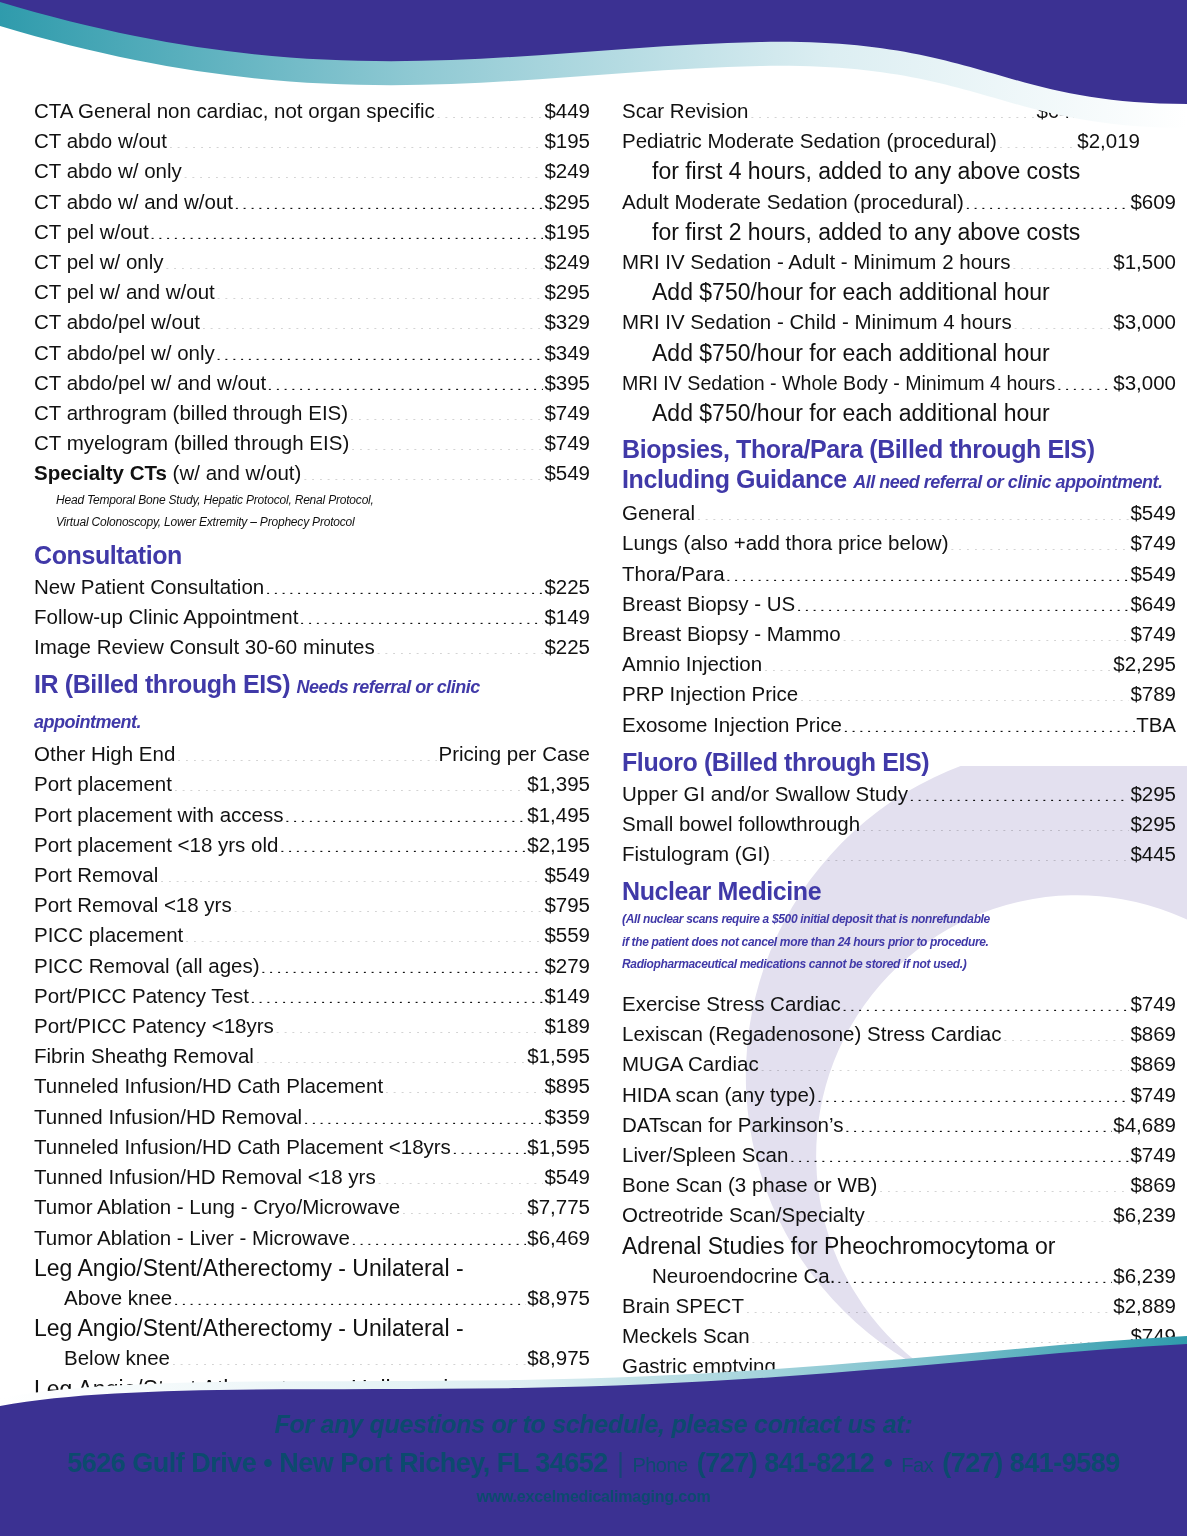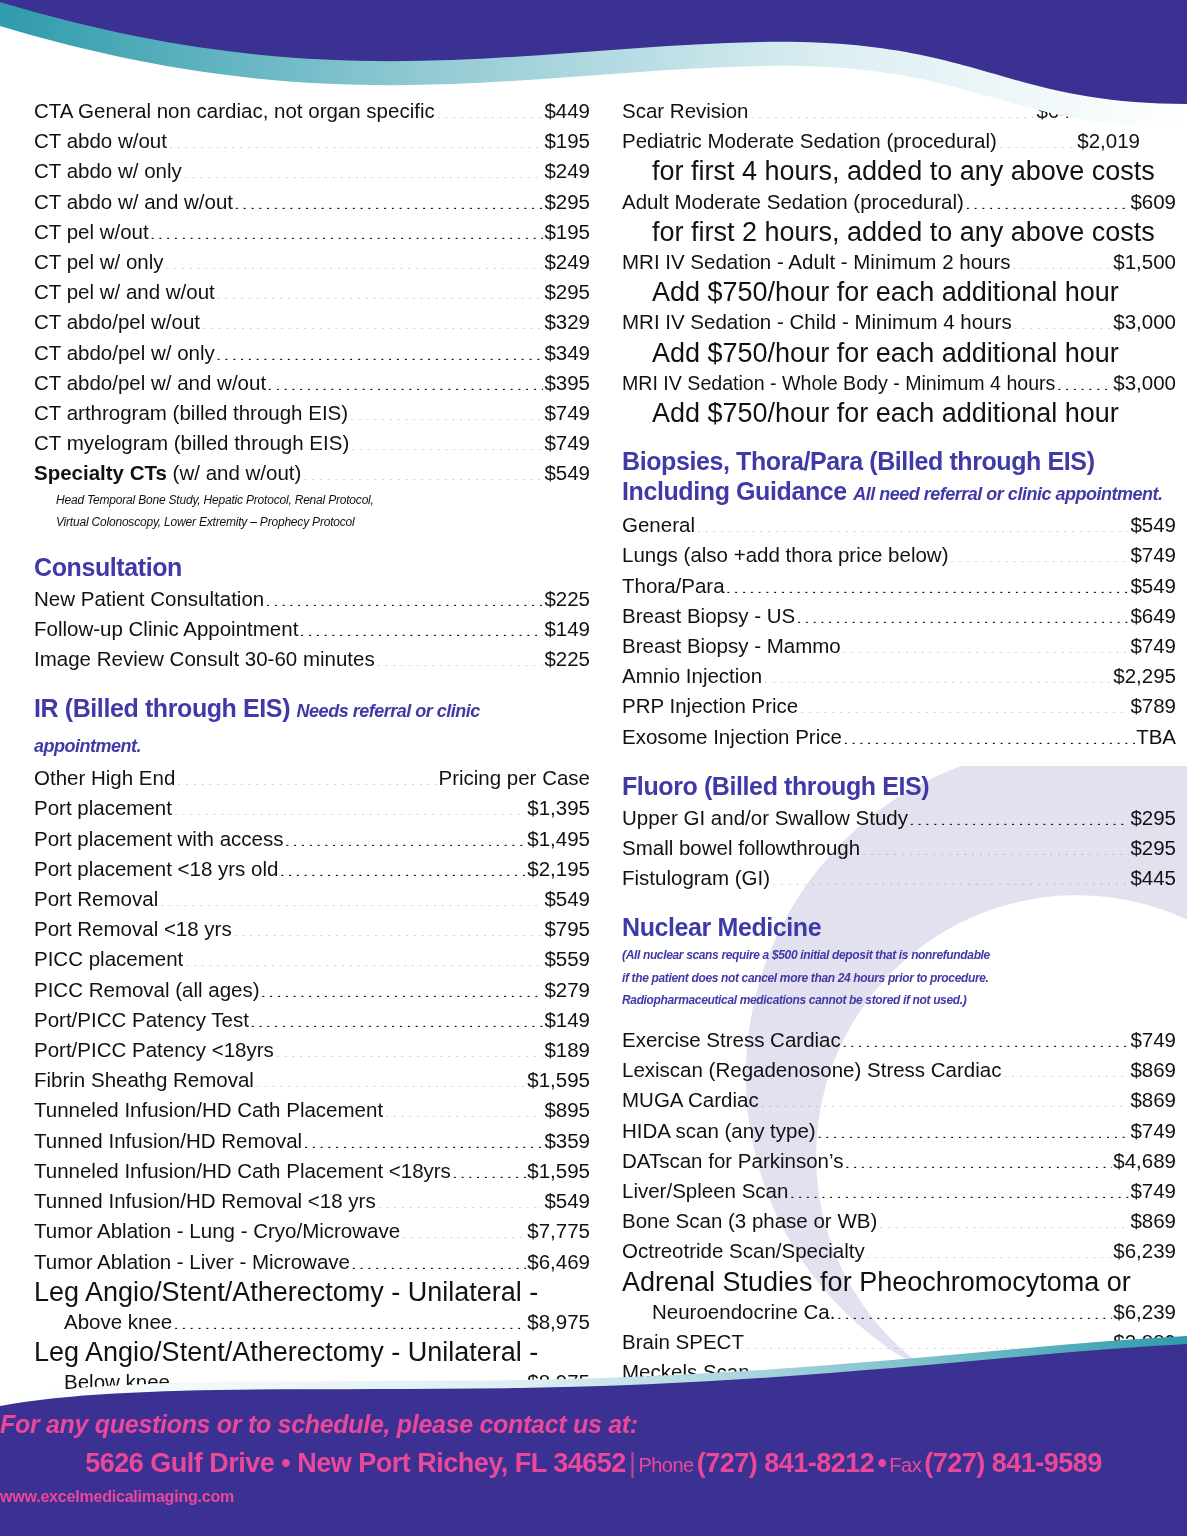--- a/index.html
+++ b/index.html
@@ -38,58 +38,58 @@
     font-size:20.5px; letter-spacing:2.1px;
     color:#111;
     height:1em;
   }
   .row .dots::before {
     content:"........................................................................................................";
   }
   .row .val { flex:0 0 auto; }
 
   .sub {
-    font-size:27px; line-height:30.2px; color:#111;
+    font-size:23px; line-height:30.2px; color:#111;
     padding-left:30px; white-space:nowrap;
   }
   .subrow { padding-left:30px; }
 
   .italic-note {
     font-style:italic; font-size:12px; line-height:22px;
     color:#111; padding-left:22px; letter-spacing:-0.2px;
   }
 
   h2.sec {
     color:#4039A8; font-size:25px; font-weight:bold;
     letter-spacing:-0.4px; line-height:32px;
-    margin-top:18px; margin-bottom:1px;
+    margin-top:6px; margin-bottom:1px;
   }
   h2.sec .tag {
     font-size:18px; font-style:italic; letter-spacing:-0.5px;
   }
   h2.sec.two-line { line-height:30px; }
   .sec-note {
     color:#4039A8; font-style:italic; font-weight:bold;
     font-size:12px; line-height:21.5px; letter-spacing:-0.35px;
     margin-bottom:1px;
   }
 
   
   #footer-text {
     position:absolute; left:0; bottom:30px; width:1187px;
-    z-index:4; color:#ec4899;
+    z-index:4; text-align:center; color:#0c4a6e;
   }
   #footer-text .l1 {
     font-style:italic; font-weight:bold; font-size:25px;
     letter-spacing:-0.3px; margin-bottom:9px;
   }
   #footer-text .l2 {
     font-weight:bold; font-size:27px; letter-spacing:-0.5px;
     margin-bottom:9px; display:flex; justify-content:center;
-    align-items:baseline; gap:3px; flex-wrap:nowrap;
+    align-items:baseline; gap:9px; flex-wrap:nowrap;
   }
   #footer-text .l2 .thin { font-weight:normal; font-size:20px; }
   #footer-text .l2 .bar { font-weight:normal; font-size:27px; opacity:.75; }
   #footer-text .l3 { font-weight:bold; font-size:16px; letter-spacing:-0.2px; }
 </style>
 </head>
 <body>
 
 <svg id="watermark" class="deco" viewBox="0 0 620 620">
   <path d="M610 10 A300 300 0 1 0 330 610 A232 232 0 1 1 610 170 Z" fill="#E3E0EF"></path>

